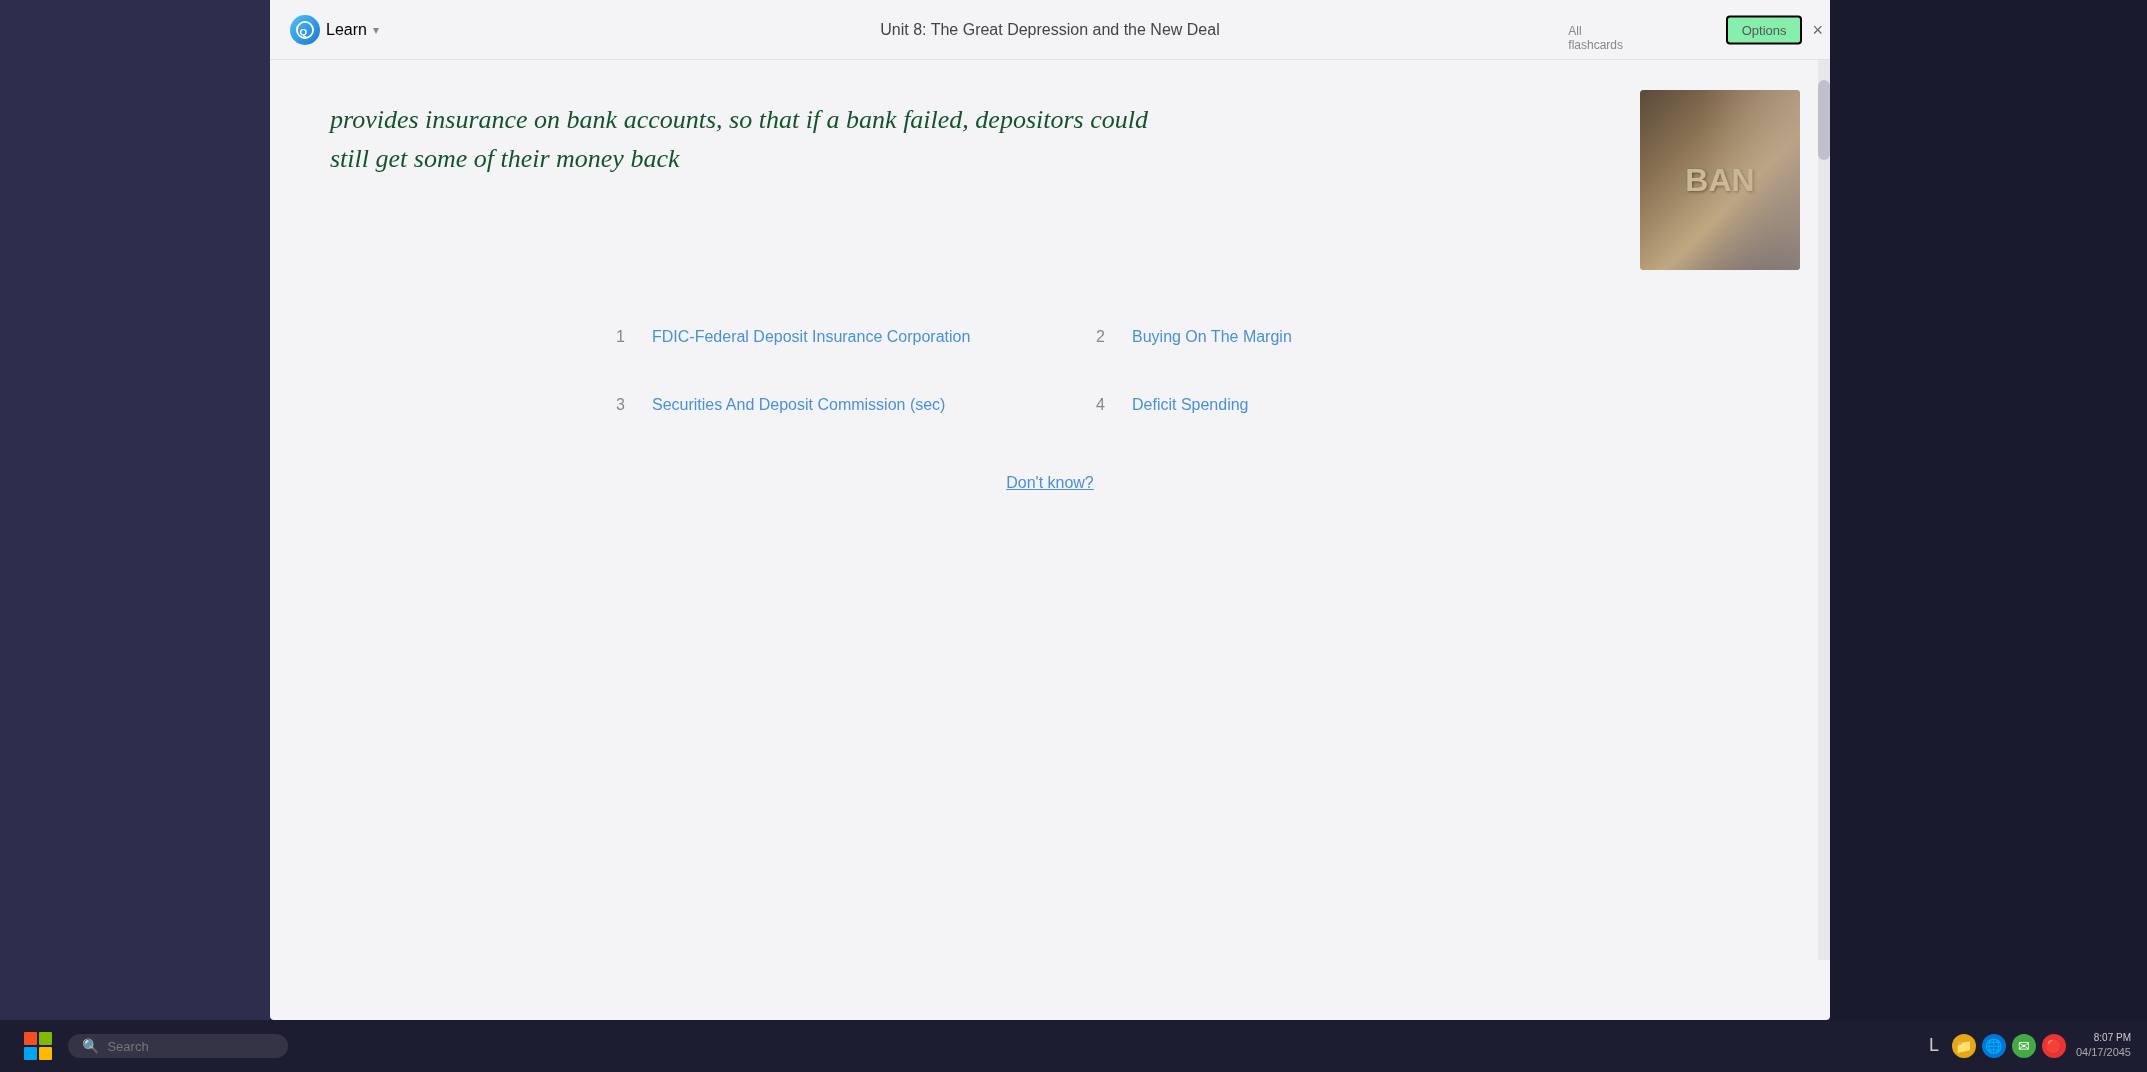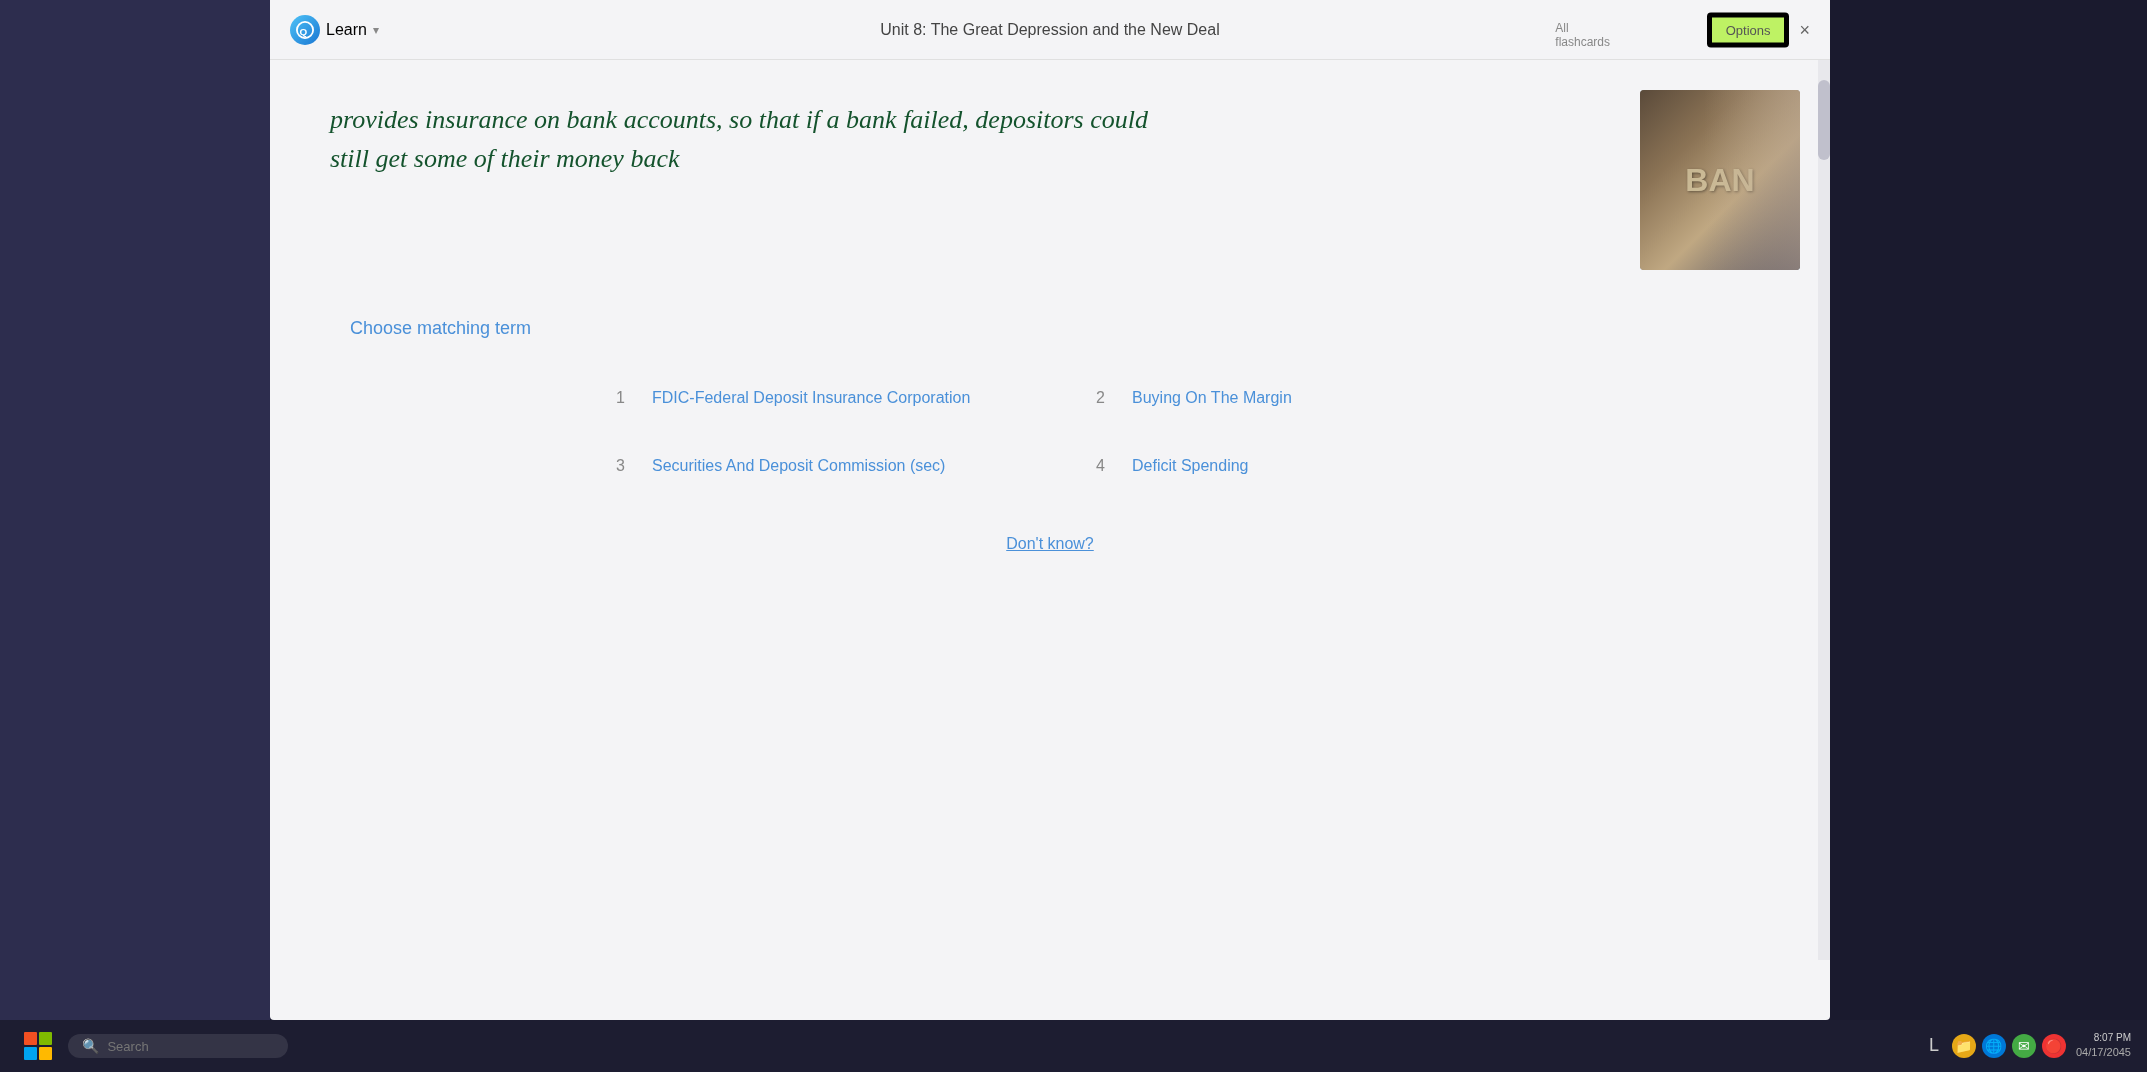--- a/index.html
+++ b/index.html
@@ -58,31 +58,31 @@
     }
 
     .top-title {
       font-size: 16px;
       color: #444;
       font-weight: 400;
     }
 
     .top-right-buttons {
       position: absolute;
-      right: 20px;
+      right: 7px;
       top: 50%;
       transform: translateY(-50%);
       display: flex;
       align-items: center;
       gap: 10px;
     }
 
     .options-btn {
-      background: #bef264;
-      border: 5px solid #000000;
+      background: #86efac;
+      border: 2px solid #000000;
       border-radius: 4px;
       padding: 5px 14px;
       font-size: 13px;
       color: #555;
       cursor: pointer;
     }
 
     .close-btn {
       background: none;
       border: none;
@@ -360,21 +360,20 @@
 
     <div class="bank-image">
       <div class="bank-image-inner">
         <span class="bank-image-text">BAN</span>
         <div class="hand-overlay"></div>
       </div>
     </div>
 
     <div class="matching-section">
 
-      <div class="choose-label">Choose matching term</div>
 
       <div class="terms-grid">
 
         <div class="term-option">
           <span class="term-number">1</span>
           <span class="term-text">FDIC-Federal Deposit Insurance Corporation</span>
         </div>
 
         <div class="term-option">
           <span class="term-number">2</span>

